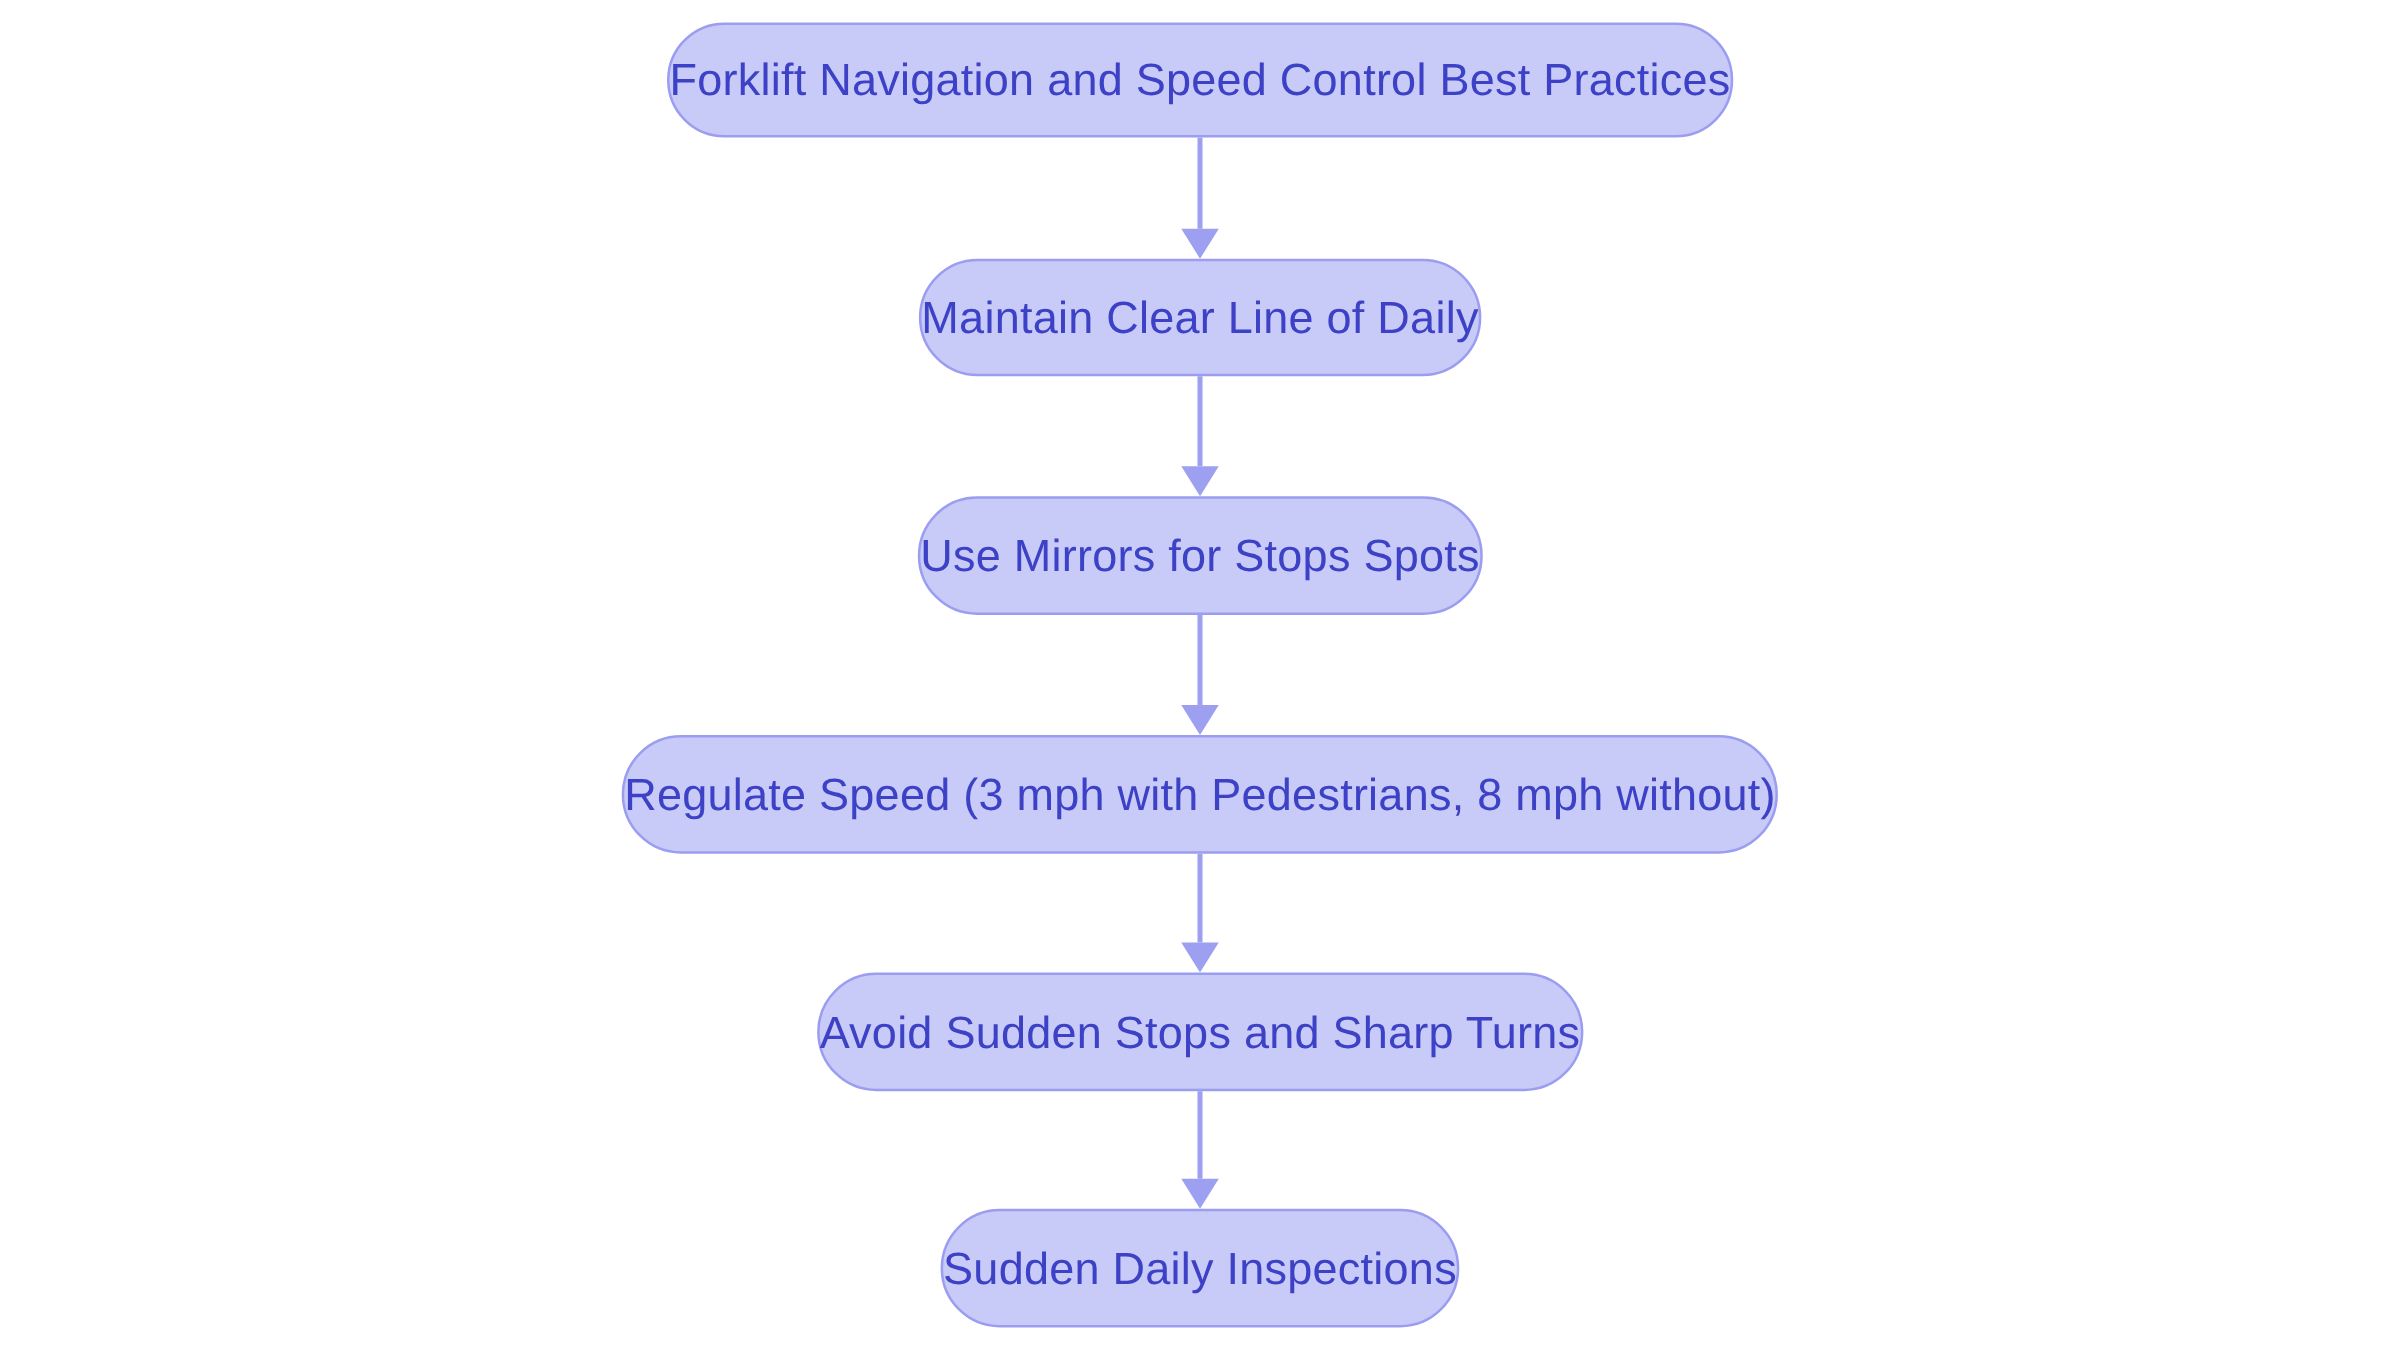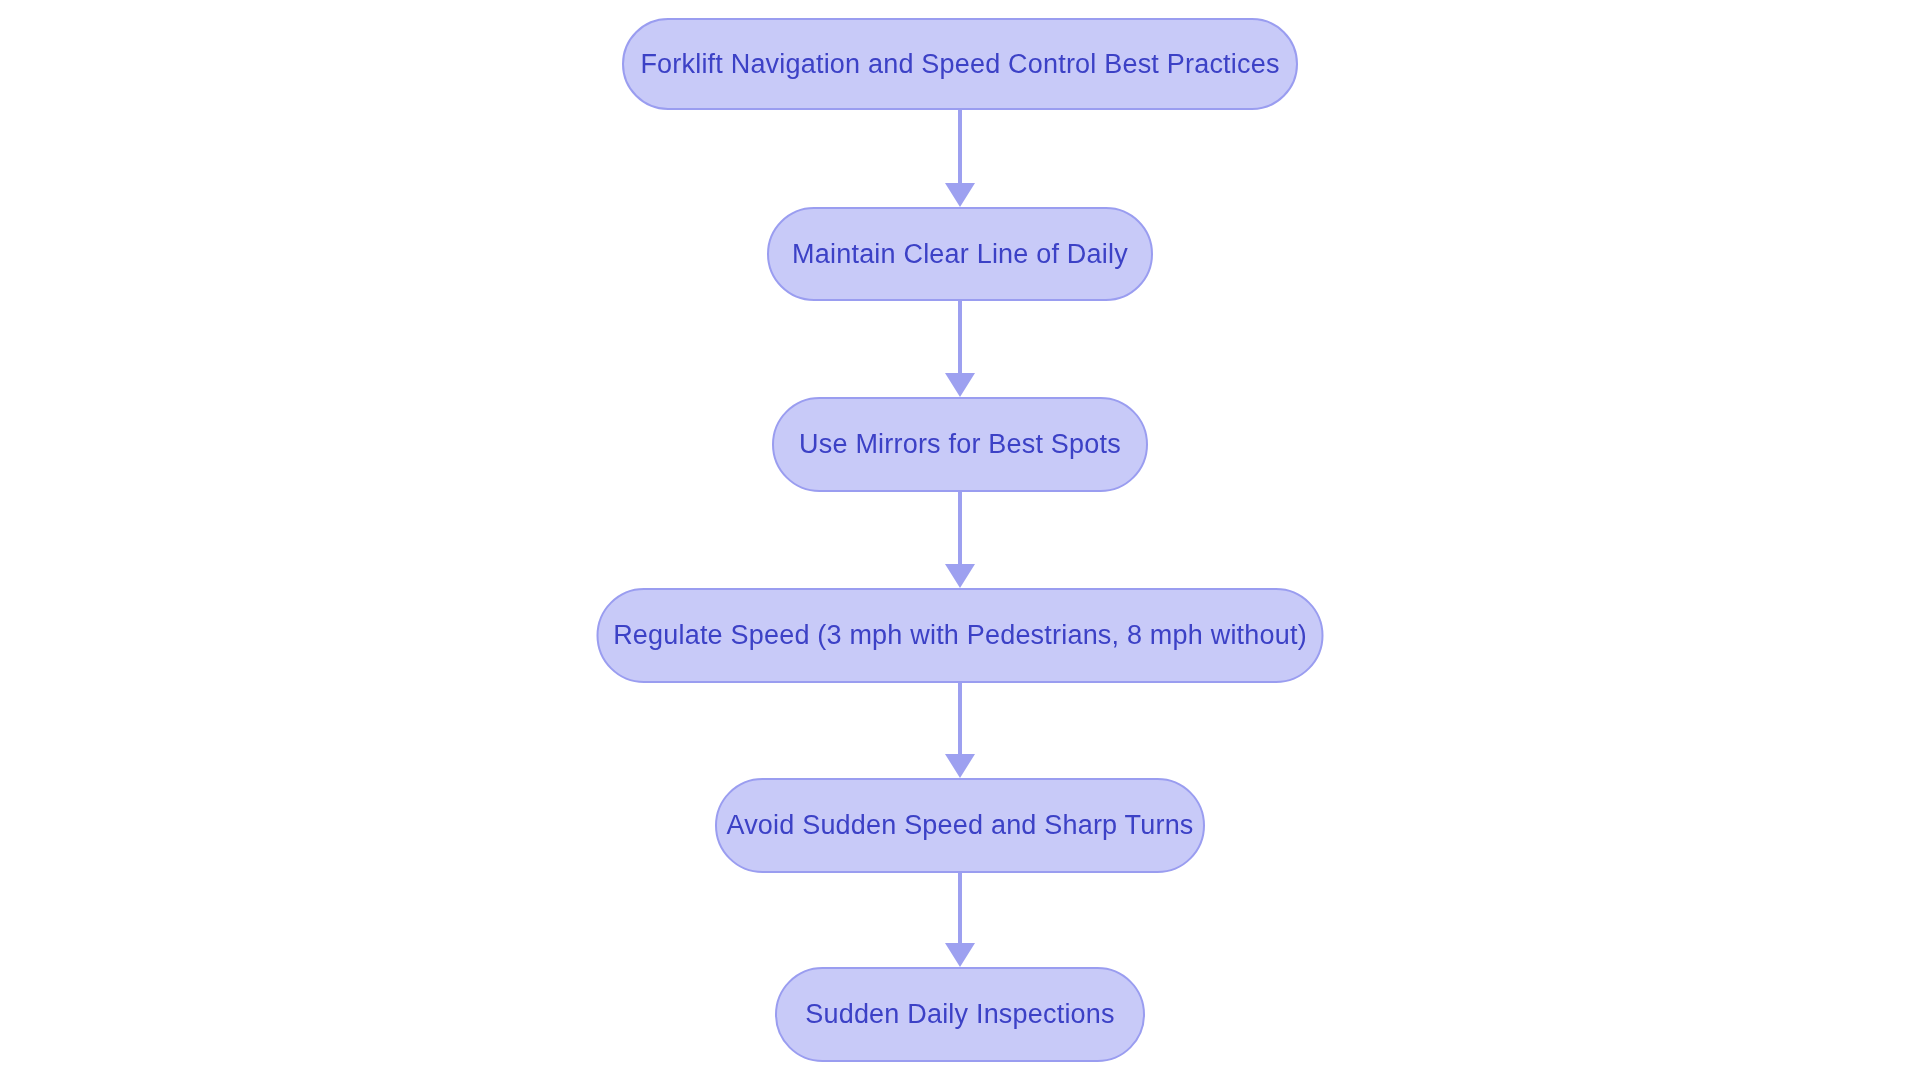--- a/index.html
+++ b/index.html
@@ -22,21 +22,21 @@
     left: 50%;
     transform: translateX(-50%);
     display: flex;
     align-items: center;
     justify-content: center;
     background: #c8caf8;
     border: 2px solid #9a9df0;
     border-radius: 48px;
     box-sizing: border-box;
     color: #3c41c6;
-    font-size: 27px;
+    font-size: 36px;
     letter-spacing: 0.2px;
     white-space: nowrap;
     text-align: center;
   }
   .node-1 { top: 18px;  height: 92px; min-width: 676px; }
   .node-2 { top: 207px; height: 94px; min-width: 386px; }
   .node-3 { top: 397px; height: 95px; min-width: 376px; }
   .node-4 { top: 588px; height: 95px; min-width: 727px; }
   .node-5 { top: 778px; height: 95px; min-width: 490px; }
   .node-6 { top: 967px; height: 95px; min-width: 370px; }
@@ -85,39 +85,39 @@
   <div class="node node-2">
     <span>Maintain Clear Line of Daily</span>
   </div>
 
   <div class="arrow arrow-2">
     <div class="shaft"></div>
     <div class="head"></div>
   </div>
 
   <div class="node node-3">
-    <span>Use Mirrors for Best Spots</span>
+    <span>Use Mirrors for Stops Spots</span>
   </div>
 
   <div class="arrow arrow-3">
     <div class="shaft"></div>
     <div class="head"></div>
   </div>
 
   <div class="node node-4">
     <span>Regulate Speed (3 mph with Pedestrians, 8 mph without)</span>
   </div>
 
   <div class="arrow arrow-4">
     <div class="shaft"></div>
     <div class="head"></div>
   </div>
 
   <div class="node node-5">
-    <span>Avoid Sudden Speed and Sharp Turns</span>
+    <span>Avoid Sudden Stops and Sharp Turns</span>
   </div>
 
   <div class="arrow arrow-5">
     <div class="shaft"></div>
     <div class="head"></div>
   </div>
 
   <div class="node node-6">
     <span>Sudden Daily Inspections</span>
   </div>

